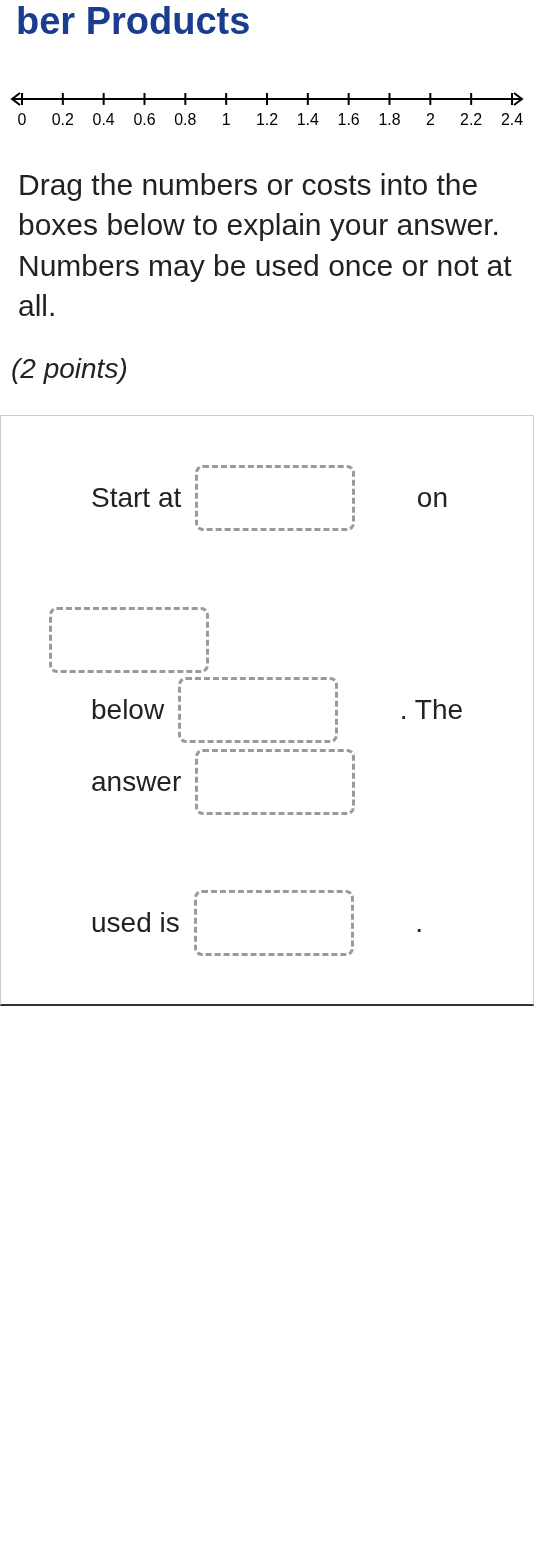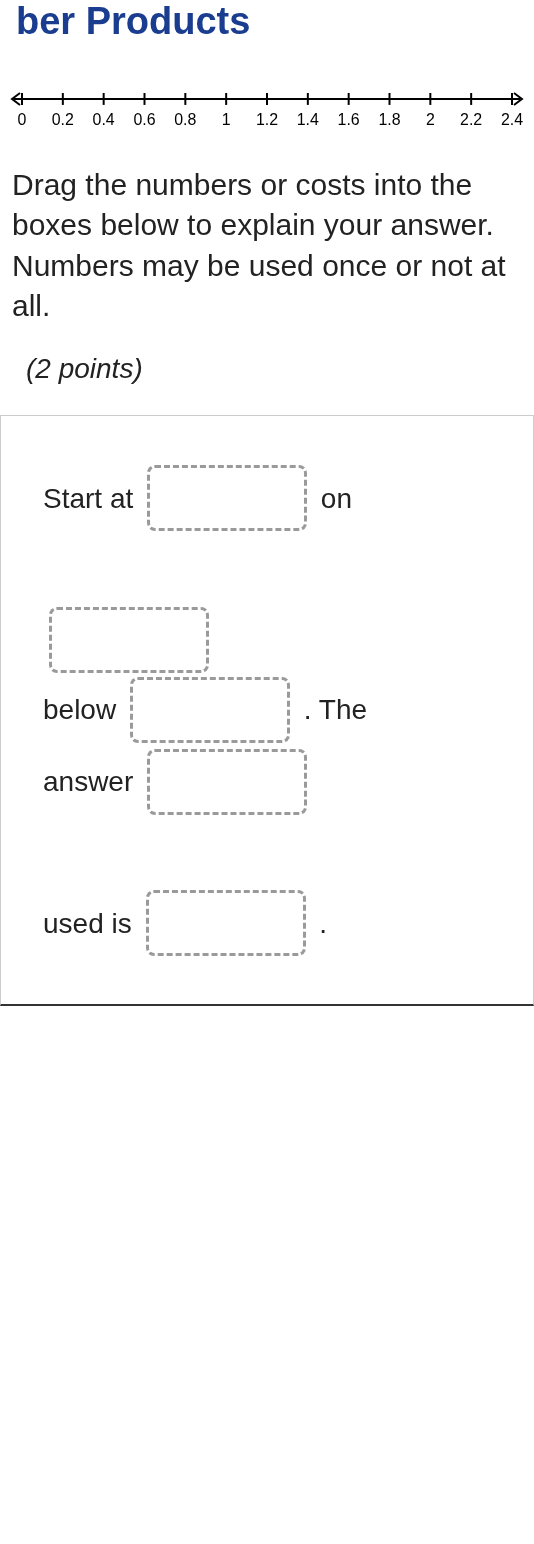--- a/index.html
+++ b/index.html
@@ -24,43 +24,44 @@
   .nl-svg { display: block; width: 100%; }
   .nl-tick-label {
     font-size: 16px;
     text-align: center;
     fill: #000;
     font-family: Arial, sans-serif;
   }
   .instructions {
     font-size: 30px;
     line-height: 1.35;
-    padding: 18px 4px 0 12px;
+    padding: 18px 4px 0 18px;
     color: #222;
   }
   .points {
     font-size: 28px;
     font-style: italic;
-    padding: 26px 0 0 26px;
+    padding: 26px 0 0 11px;
     color: #222;
   }
   .sentence-panel {
     border: 1px solid #ccc;
     border-bottom: 2px solid #333;
     margin-top: 30px;
     padding: 46px 32px 46px 42px;
   }
   .sentence {
     font-size: 28px;
     line-height: 2.5;
     color: #222;
   }
   .text-chunk {
     display: inline;
     vertical-align: middle;
+    margin-left: 48px;
   }
   .drop-target {
     display: inline-block;
     vertical-align: middle;
     width: 160px;
     height: 66px;
     border: 3px dashed #9a9a9a;
     border-radius: 8px;
     margin: 0 6px;
     background: #fff;

